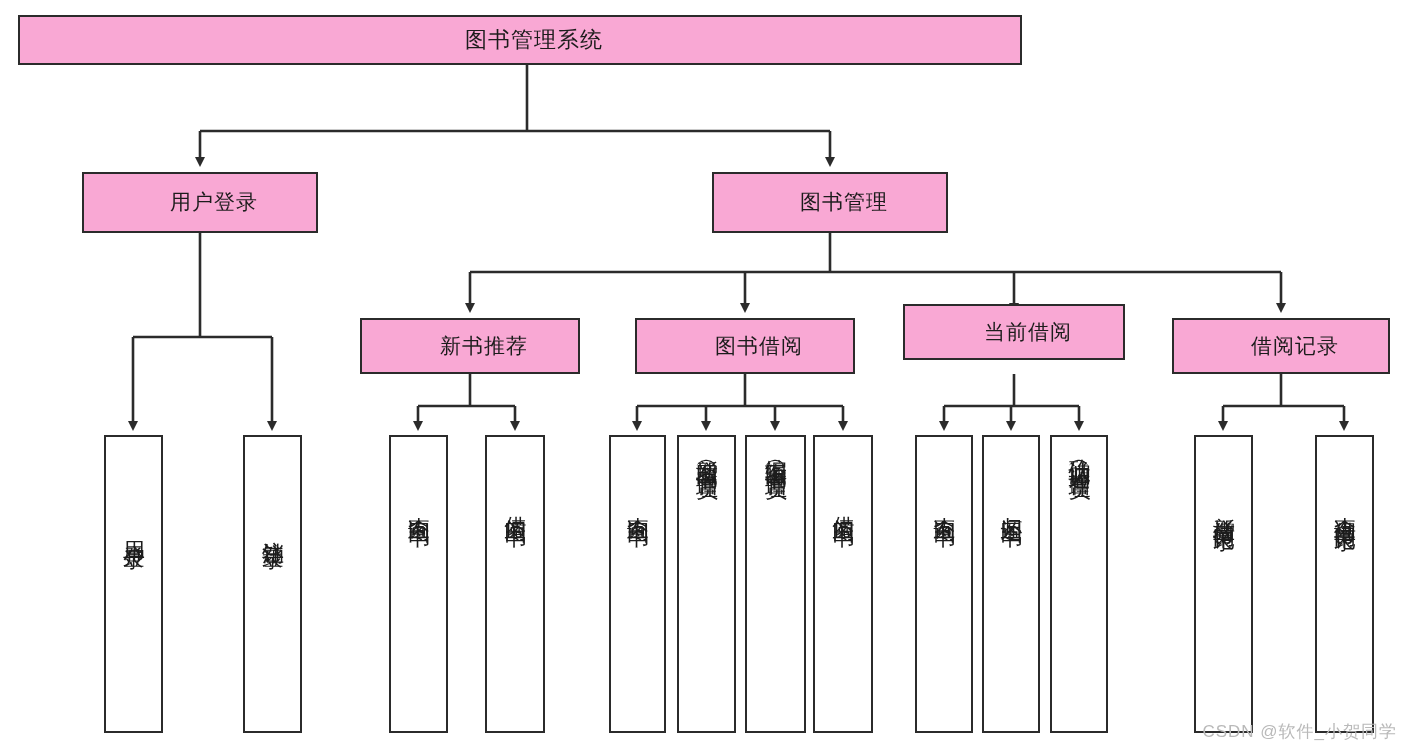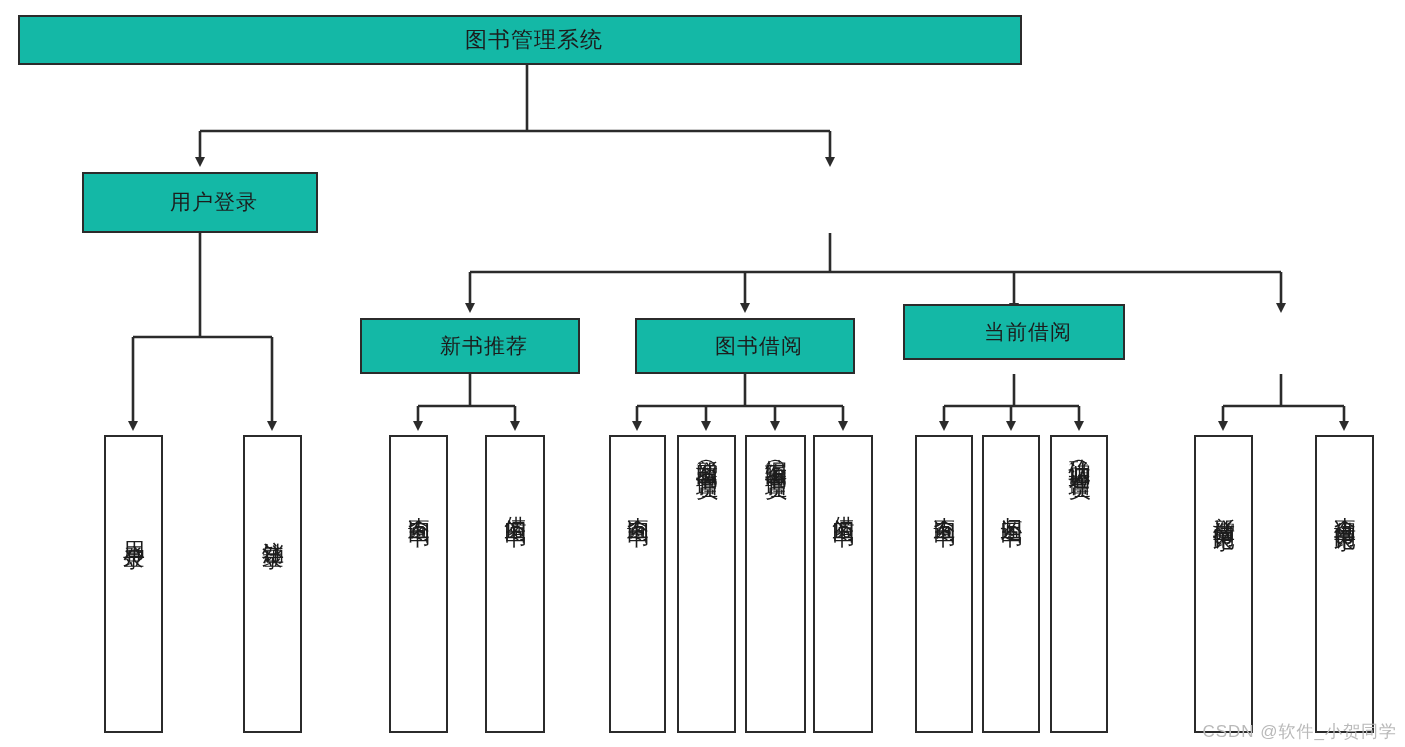--- a/index.html
+++ b/index.html
@@ -8,21 +8,21 @@
     background:#ffffff;
     font-family:"Liberation Sans","DejaVu Sans",sans-serif;
     overflow:hidden;
   }
   #stage{position:relative;width:1405px;height:747px;}
   svg.wires{position:absolute;left:0;top:0;width:1405px;height:747px;}
 
   .node{
     position:absolute;
     box-sizing:border-box;
-    background:#14b8a6;
+    background:#f9a8d4;
     border:2px solid #2b2b2b;
     display:flex;
     align-items:center;
     justify-content:center;
     color:#1c1c1c;
     padding-left:28px;
   }
   .node .lbl{
     font-size:21px;
     line-height:1.15;
@@ -149,30 +149,36 @@
     </g>
   </svg>
 
   <div class="node" id="n-root">
     <span class="lbl">图书管理系统</span>
   </div>
 
   <div class="node" id="n-login">
     <span class="lbl">用户登录</span>
   </div>
+  <div class="node" id="n-bookmgr">
+    <span class="lbl">图书管理</span>
+  </div>
 
   <div class="node" id="n-borrow">
     <span class="lbl">图书借阅</span>
   </div>
   <div class="node" id="n-newbook">
     <span class="lbl">新书推荐</span>
   </div>
   <div class="node" id="n-current">
     <span class="lbl">当前借阅</span>
   </div>
+  <div class="node" id="n-record">
+    <span class="lbl">借阅记录</span>
+  </div>
 
   <div class="leaf mid" id="l-0">
     <span class="vlbl">用户登录</span>
   </div>
   <div class="leaf mid" id="l-1">
     <span class="vlbl">注销登录</span>
   </div>
   <div class="leaf mid2" id="l-2">
     <span class="vlbl">查询图书</span>
   </div>

